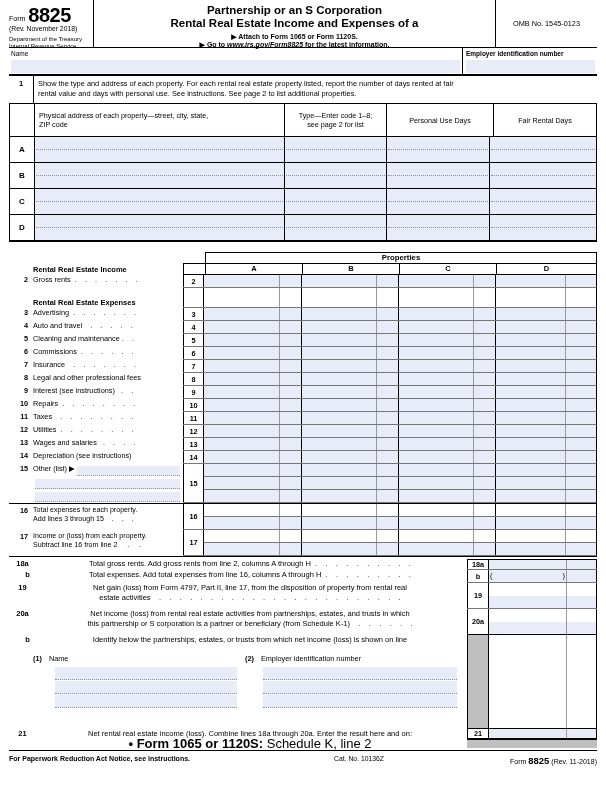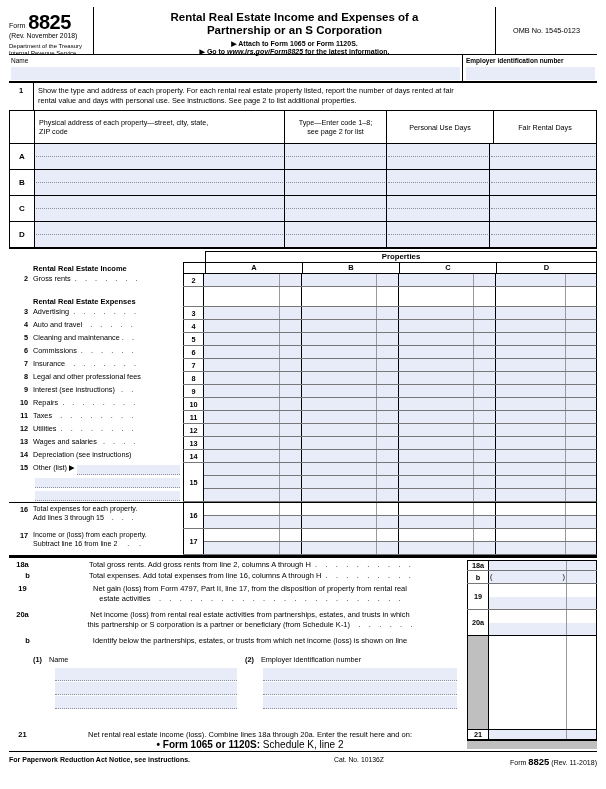--- a/index.html
+++ b/index.html
@@ -1,19 +1,19 @@
 <!DOCTYPE html>
 <html><head>
 <meta charset="utf-8">
 <style>
   * { margin:0; padding:0; box-sizing:border-box; }
   html,body { background:#888; }
   .page { width:606px; height:789px; background:#fff; position:relative;
           font-family:"Liberation Sans", sans-serif; color:#000; margin:0 auto; overflow:hidden; }
-  .form { position:absolute; left:9px; top:7px; width:588px; --fill:#e8ecf8; }
+  .form { position:absolute; left:9px; top:0; width:588px; --fill:#e8ecf8; }
 
   
   .hdr { display:flex; height:48px; border-bottom:1px solid #000; }
   .h-left { width:84px; padding-top:8px; }
   .h-formline { display:flex; align-items:flex-end; gap:3px; }
   .h-formword { font-size:7px; padding-bottom:1px; }
   .h-formnum { font-size:20px; font-weight:bold; line-height:15px; letter-spacing:-0.5px; }
   .h-rev { font-size:6.8px; margin-top:2px; }
   .h-dept { font-size:6px; line-height:7px; margin-top:4px; }
   .h-center { width:403px; border-left:1.5px solid #000; border-right:1.5px solid #000;
@@ -52,21 +52,21 @@
   .arow { display:flex; height:26px; border-top:1px solid #000; }
   .alet { width:24px; font-weight:bold; font-size:8px; display:flex;
           align-items:center; justify-content:center; }
   .acell { border-left:1px solid #000; background:var(--fill); position:relative; }
   .acell::after { content:""; position:absolute; left:1px; right:1px; top:12px;
                   border-top:1px dotted #8a8fa0; }
   .acell.c1 { width:250px; } .acell.c2 { width:102px; } .acell.c3 { width:103px; }
   .acell.c4 { flex:1; }
 
   
-  .ph-row { display:flex; height:11px; margin-top:2px; }
+  .ph-row { display:flex; height:11px; margin-top:10px; }
   .ph-spacer { width:196px; }
   .ph-box { width:392px; border:1px solid #000; border-bottom:none; text-align:center;
             font-weight:bold; font-size:7.8px; line-height:10px; }
   .cols-row { display:flex; height:12px; }
   .cols-label { width:174px; font-weight:bold; font-size:7.5px; padding:2px 0 0 24px; }
   .cols-grid { display:flex; width:414px; border-top:1px solid #000; border-bottom:1px solid #000; }
   .cols-num { width:22px; border-left:1px solid #000; }
   .col-h { text-align:center; font-weight:bold; font-size:7.5px; border-left:1px solid #000;
            line-height:10px; }
   .col-h.w1,.col-h.w2,.col-h.w3 { width:97px; }
@@ -91,21 +91,21 @@
   .cr i:nth-of-type(2) { width:22px; border-left:1px solid #999; }
   .cr i:nth-of-type(3) { width:75px; border-left:1px solid #000; }
   .cr i:nth-of-type(4) { width:22px; border-left:1px solid #999; }
   .cr i:nth-of-type(5) { width:75px; border-left:1px solid #000; }
   .cr i:nth-of-type(6) { width:22px; border-left:1px solid #999; }
   .cr i:nth-of-type(7) { width:70px; border-left:1px solid #000; }
   .cr i:nth-of-type(8) { width:31px; border-left:1px solid #999; }
   .cr.s i { background:var(--fill); }
   .h13 { height:13px; } .h20 { height:20px; } .h26 { height:26px; } .h39 { height:39px; }
   .sep { border-top:1.5px solid #000; }
-  .prow17 { border-bottom:3px solid #000000; }
+  .prow17 { border-bottom:1px solid #000000; }
 
   
   .lab15 { width:174px; font-size:7.3px; }
   .l15r1 { display:flex; height:13px; }
   .l15r1 b { width:24px; text-align:right; padding-right:5px; }
   .l15r1 .txt { white-space:pre; }
   .fillline { flex:1; background:var(--fill); border-bottom:1px dotted #8a8fa0;
               height:10px; margin:2px 3px 0 2px; }
   .l15r { height:13px; margin-left:24px; display:flex; }
 
@@ -140,21 +140,21 @@
   .b20 { height:94px; }
   .b20left { width:458px; font-size:7.5px; }
   .nbhead { display:flex; margin-top:9px; font-size:7.3px; }
   .nbhead .c1 { margin-left:24px; width:212px; display:flex; gap:7px; }
   .nbhead .c2 { display:flex; gap:7px; }
   .nblines { display:flex; margin-top:3px; }
   .nbcol1 { margin-left:46px; width:182px; }
   .nbcol2 { margin-left:26px; width:194px; }
   .wl { height:13px; background:var(--fill); border-bottom:1px dotted #8a8fa0; margin-top:1px; }
 
-  .b21text { width:458px; font-size:10px; line-height:9.6px; }
+  .b21text { width:458px; font-size:13px; line-height:9.6px; }
   .bullet { margin-left:24px; white-space:pre; }
   .graybar { width:130px; height:9px; background:#bfbfbf; border-top:1px solid #000; }
 
   
   .footer { border-top:1px solid #000; display:flex; padding-top:4px; font-size:7px; }
   .f-left { font-weight:bold; width:285px; }
   .f-cat { width:130px; text-align:center; font-size:6.8px; }
   .f-right { flex:1; text-align:right; }
   .f-right b { font-size:9.5px; }
 </style>
@@ -171,22 +171,22 @@
         <span class="h-formnum">8825</span>
       </div>
       <div class="h-rev">(Rev. November 2018)</div>
       <div class="h-dept">
         <div>Department of the Treasury</div>
         <div>Internal Revenue Service</div>
       </div>
     </div>
     <div class="h-center">
       <div class="h-title">
+        <div>Partnership or an S Corporation</div>
         <div>Rental Real Estate Income and Expenses of a</div>
-        <div>Partnership or an S Corporation</div>
       </div>
       <div class="h-attach">▶ Attach to Form 1065 or Form 1120S.</div>
       <div class="h-goto"><span>▶ Go to </span><span class="url">www.irs.gov/Form8825</span><span> for the latest information.</span></div>
     </div>
     <div class="h-right">OMB No. 1545-0123</div>
   </div>
 
   <div class="idrow">
     <div class="id-name">
       <div class="id-lbl">Name</div>

